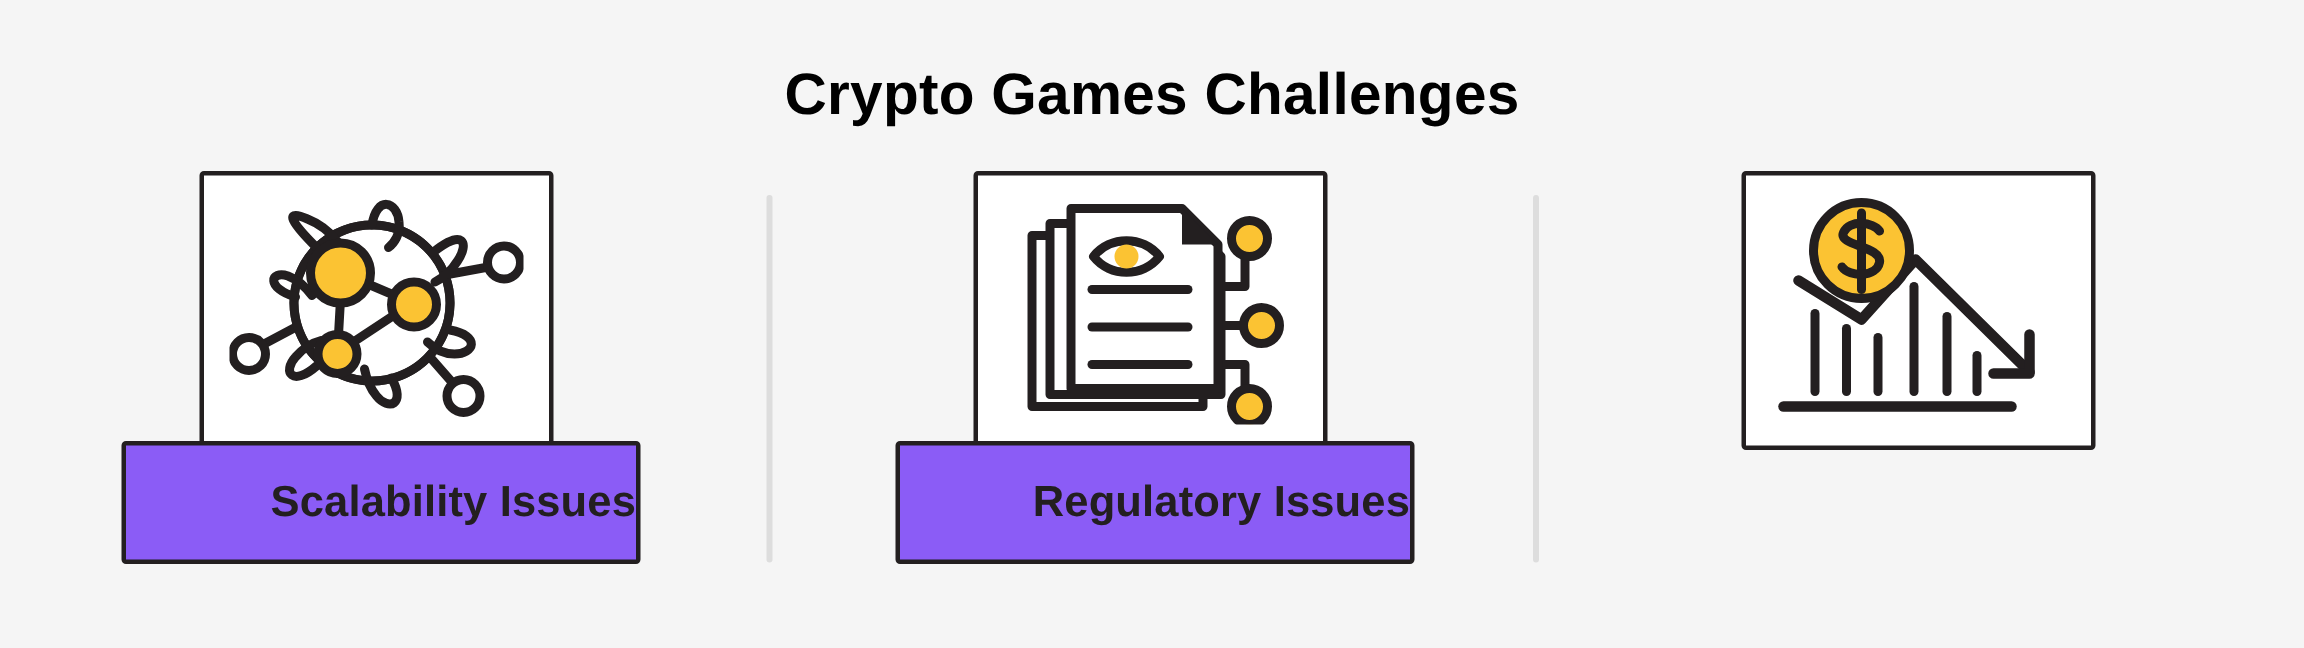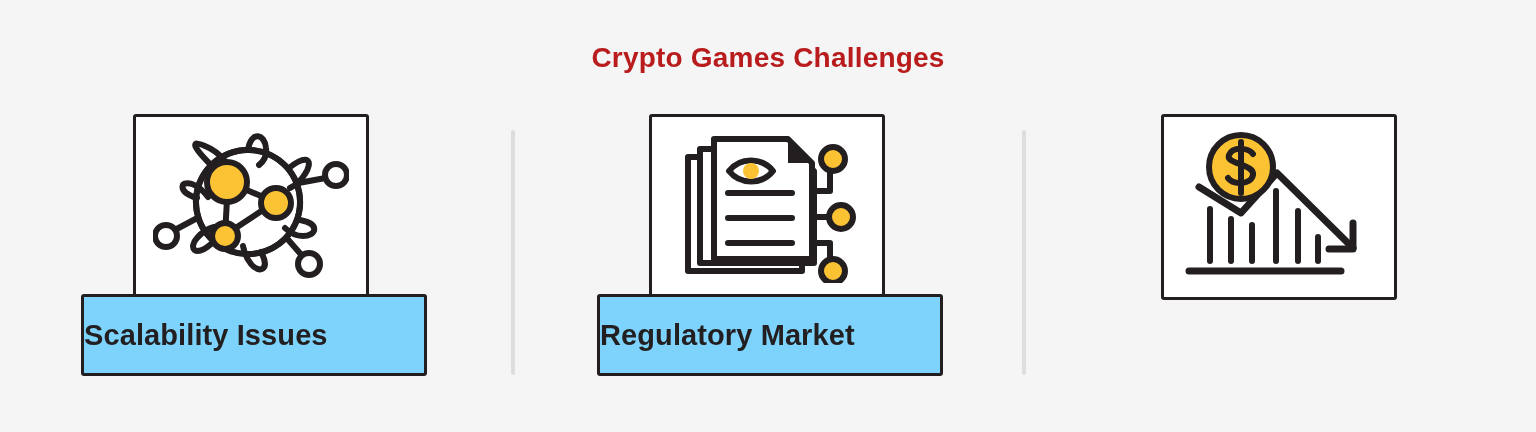--- a/index.html
+++ b/index.html
@@ -21,23 +21,23 @@
     width: 1536px;
     height: 432px;
   }
 
   .title {
     position: absolute;
     left: 0;
     top: 42px;
     width: 1536px;
     text-align: center;
-    font-size: 28px;
+    font-size: 39px;
     font-weight: bold;
-    color: #b91c1c;
+    color: #000000;
     letter-spacing: 0.2px;
     white-space: nowrap;
   }
 
   .cards {
     position: absolute;
     left: 0;
     top: 0;
     width: 1536px;
     height: 432px;
@@ -76,27 +76,27 @@
     justify-content: center;
   }
   .card-icon svg { display: block; }
 
   .banner {
     position: absolute;
     left: 0;
     top: 180px;
     width: 100%;
     height: 82px;
-    background: #7dd3fc;
+    background: #8b5cf6;
     border: 3px solid #231f20;
     border-radius: 3px;
     box-sizing: border-box;
     display: flex;
     align-items: center;
-    justify-content: flex-start;
+    justify-content: flex-end;
   }
   .banner-label {
     font-size: 29px;
     font-weight: bold;
     color: #231f20;
     letter-spacing: 0.1px;
     white-space: nowrap;
   }
 
   .divider {
@@ -181,21 +181,21 @@
             <line x1="54" y1="87" x2="118" y2="87"></line>
             <line x1="54" y1="112" x2="118" y2="112"></line>
 
             <circle cx="159" cy="28" r="12" fill="#fbc333"></circle>
             <circle cx="167" cy="86" r="12" fill="#fbc333"></circle>
             <circle cx="159" cy="140" r="12" fill="#fbc333"></circle>
           </svg>
         </div>
       </div>
       <div class="banner">
-        <span class="banner-label">Regulatory Market</span>
+        <span class="banner-label">Regulatory Issues</span>
       </div>
     </div>
 
     <div class="card-group g2">
       <div class="card-frame">
         <div class="card-icon">
           <svg width="196" height="152" viewBox="0 0 196 152" fill="none" stroke="#231f20" stroke-width="6" stroke-linecap="round" stroke-linejoin="round">
 
             <line x1="8" y1="140" x2="160" y2="140" stroke-width="7"></line>
 

